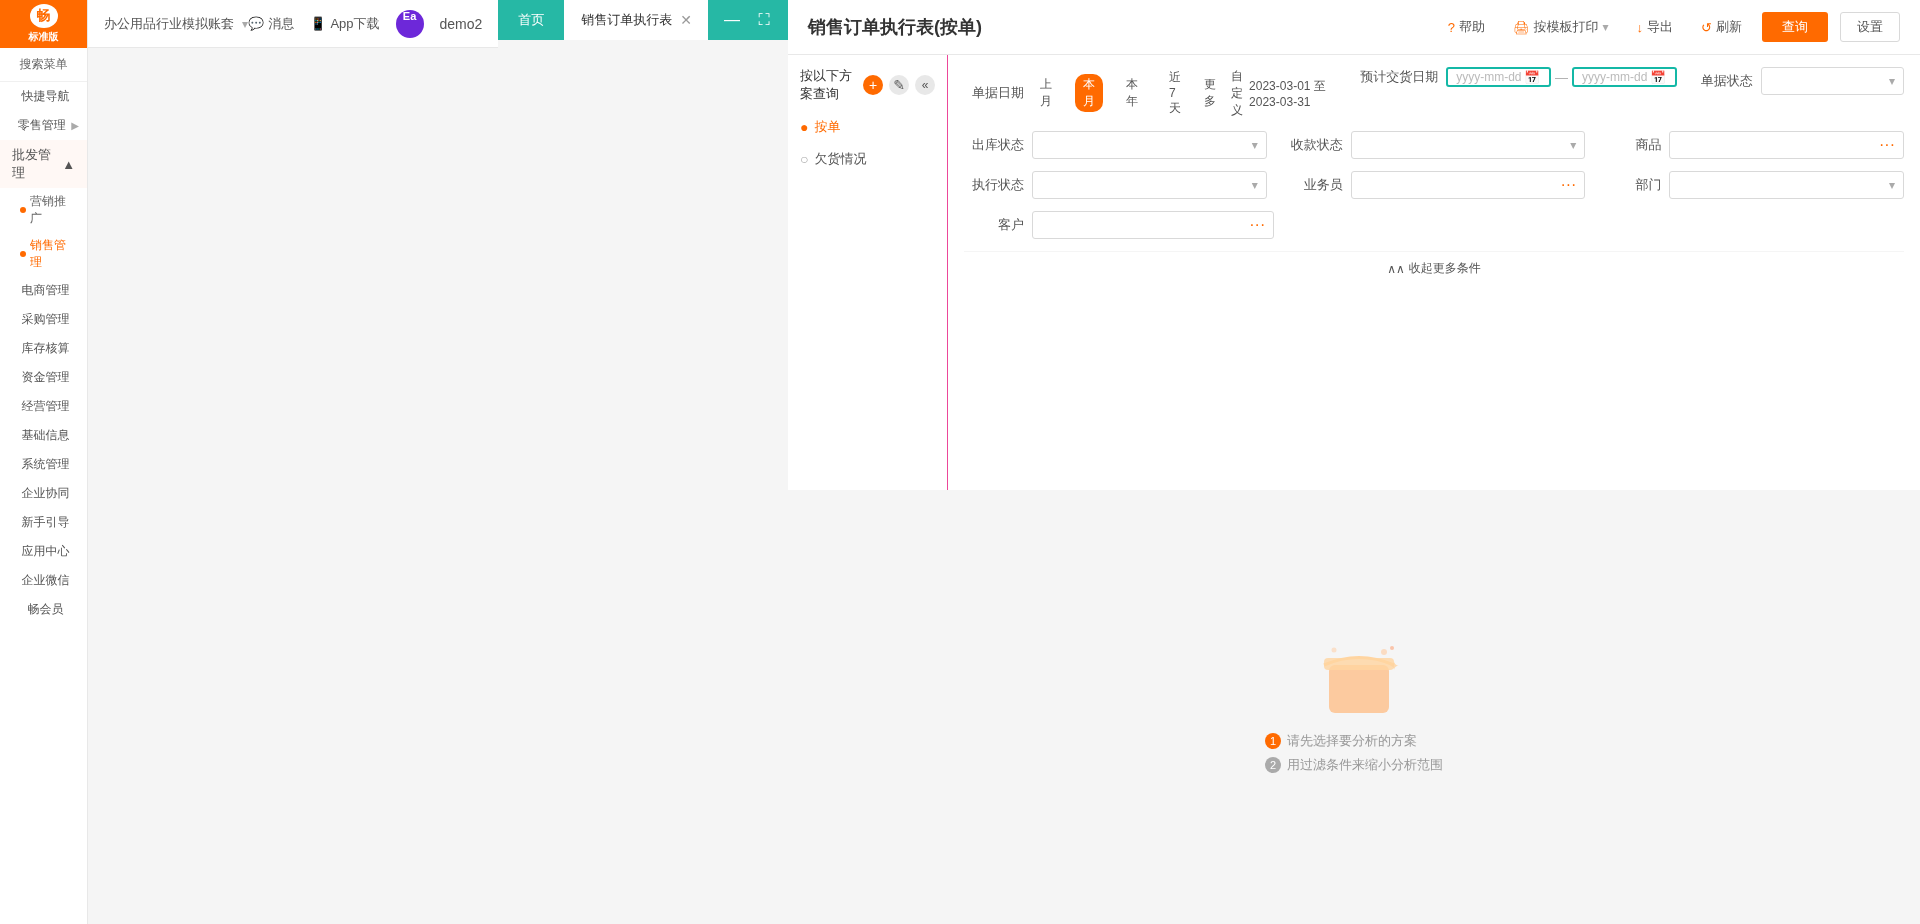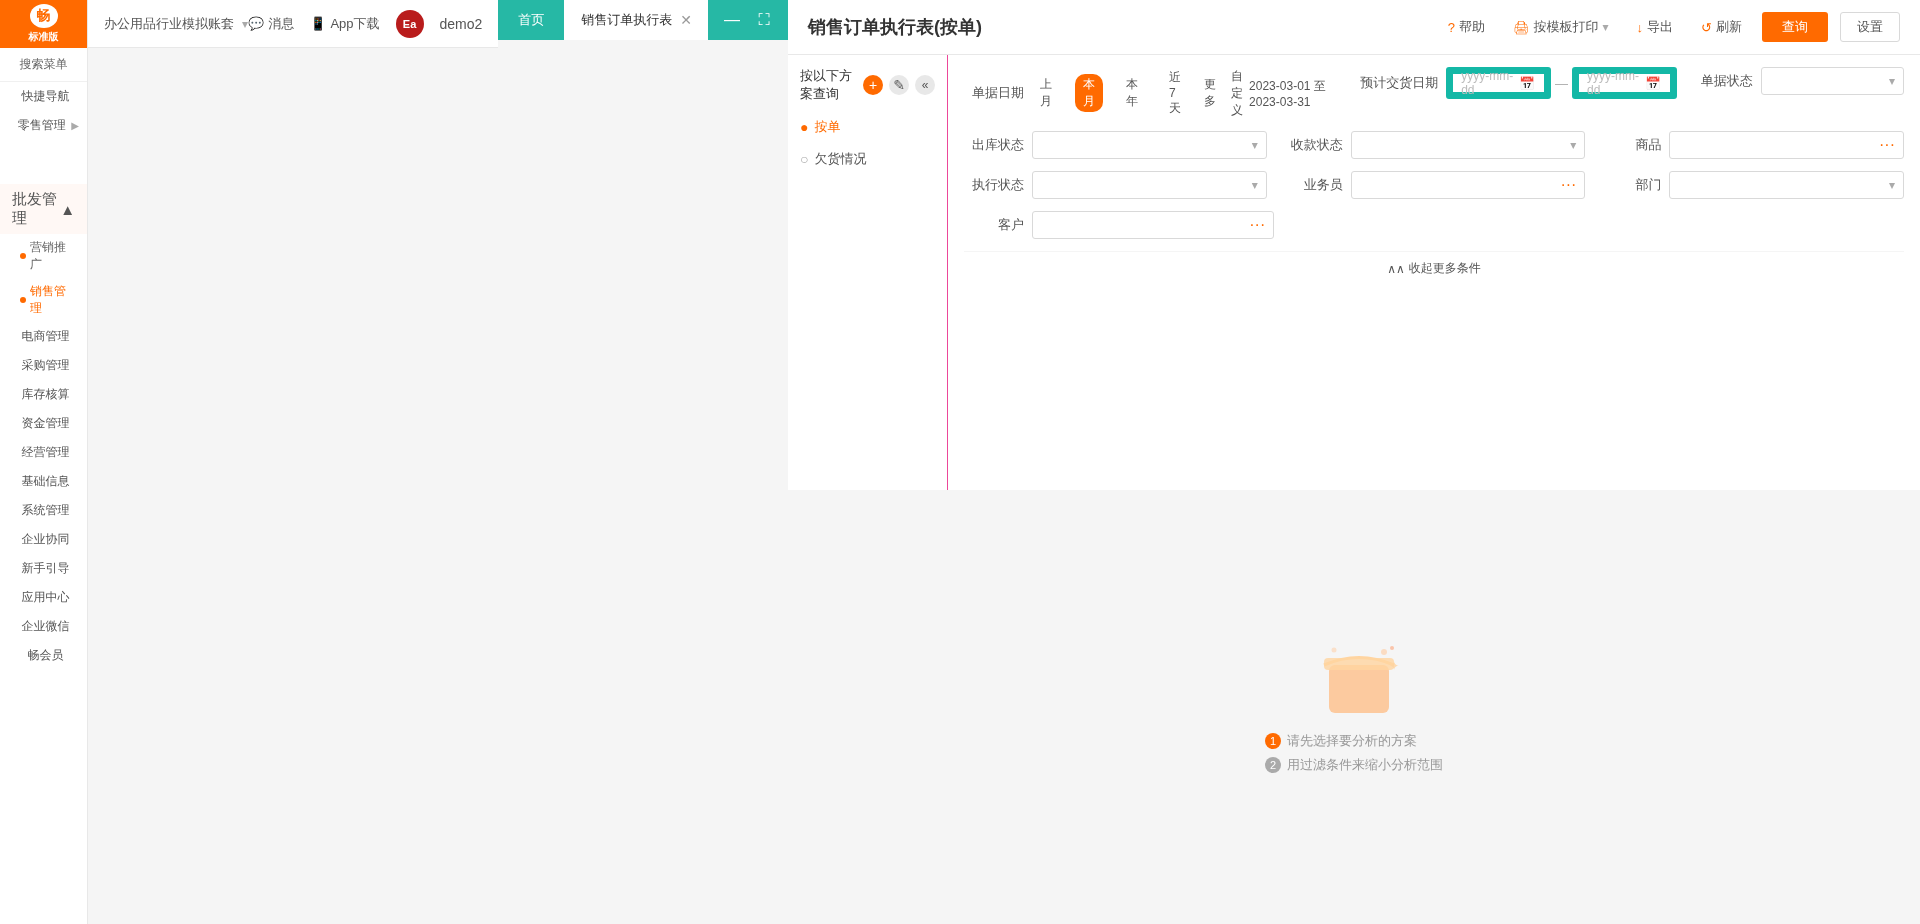--- a/index.html
+++ b/index.html
@@ -43,26 +43,25 @@
       font-size: 12px;
       color: #555;
       cursor: pointer;
       display: flex; align-items: center; justify-content: space-between;
       padding-left: 12px; padding-right: 8px;
     }
     .sidebar-item .item-label { flex: 1; text-align: center; }
     .sidebar-item .arrow { font-size: 10px; color: #aaa; }
     .sidebar-group-header {
       padding: 6px 12px 6px 12px;
-      font-size: 15px;
+      font-size: 13px;
       color: #555;
       cursor: pointer;
       display: flex; align-items: center; justify-content: space-between;
       background: #fff8f5;
-      margin-top: 44px;
     }
     .sidebar-sub-item {
       padding: 5px 12px 5px 20px;
       font-size: 12px;
       color: #666;
       cursor: pointer;
       display: flex; align-items: center; gap: 4px;
     }
     .sidebar-sub-item.active { color: #ff6a00; }
     .sidebar-sub-item .dot { width: 6px; height: 6px; border-radius: 50%; background: #ff6a00; flex-shrink: 0; }
@@ -92,22 +91,22 @@
     .topbar-left .app-name { font-size: 13px; color: #555; }
     .topbar-left .chevron { color: #aaa; font-size: 12px; }
     .topbar-right {
       display: flex; align-items: center; gap: 16px;
     }
     .topbar-right .msg-btn, .topbar-right .app-btn {
       display: flex; align-items: center; gap: 4px;
       font-size: 13px; color: #555; cursor: pointer;
     }
     .avatar {
-      width: 28px; height: 28px; border-radius: 50%; background: #b91c1c;
-      display: flex; align-items: center; justify-content: center;
+      width: 28px; height: 28px; border-radius: 50%; background: #6d28d9;
+      display: flex; align-items: flex-start; justify-content: center;
       color: #fff; font-size: 12px; overflow: hidden;
     }
     .username { font-size: 14px; color: #555; cursor: pointer; }
 
     
     .tabbar {
       height: 40px;
       background: #26b8a5;
       display: flex; align-items: stretch;
       flex-shrink: 0;
@@ -231,21 +230,21 @@
       flex: 1; height: 28px; border: 1px solid #d9d9d9; border-radius: 3px;
       padding: 0 8px; font-size: 13px; color: #333; outline: none;
       background: #fff; cursor: pointer; display: flex; align-items: center; justify-content: space-between;
       position: relative;
     }
     .filter-select .chevron { color: #aaa; font-size: 12px; }
     .filter-date-range {
       display: flex; align-items: center; gap: 4px; flex: 1;
     }
     .filter-date-input {
-      flex: 1; height: 32px; border: 7px solid #14b8a6; border-radius: 3px;
+      flex: 1; height: 20px; border: 2px solid #14b8a6; border-radius: 3px;
       padding: 0 8px; font-size: 13px; color: #aaa; outline: none; background: #fff;
       display: flex; align-items: center; justify-content: space-between;
     }
     .date-range-sep { color: #aaa; }
     .filter-date-tabs {
       display: flex; align-items: center; gap: 15px;
     }
     .date-tab {
       padding: 2px 8px; font-size: 12px; cursor: pointer; color: #555;
       border-radius: 2px;

